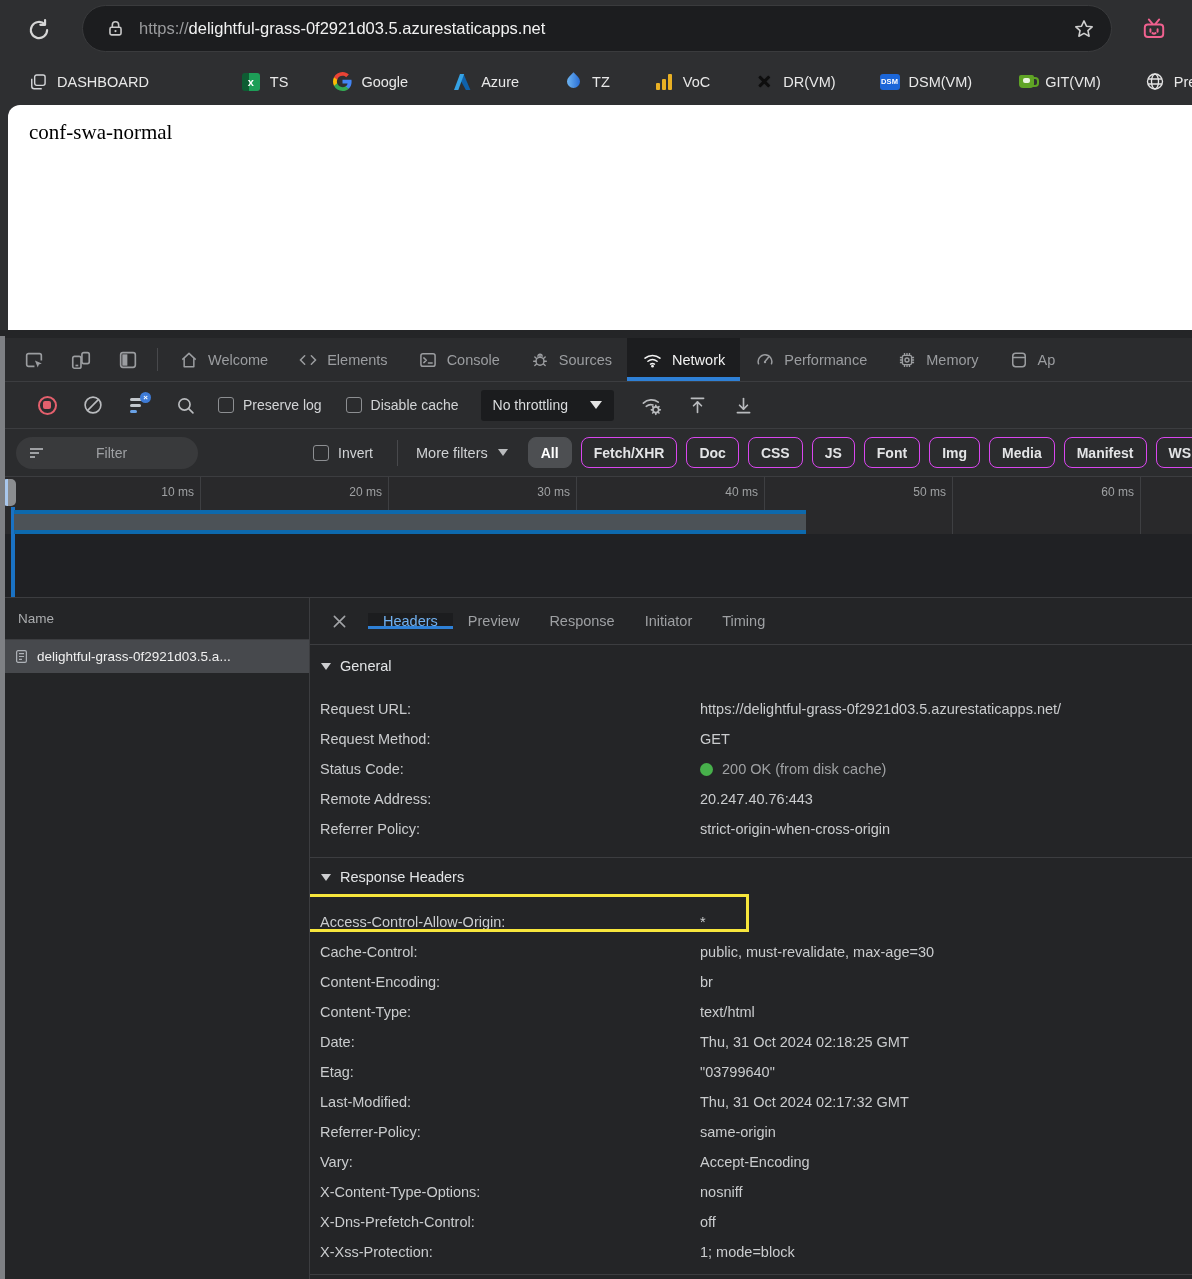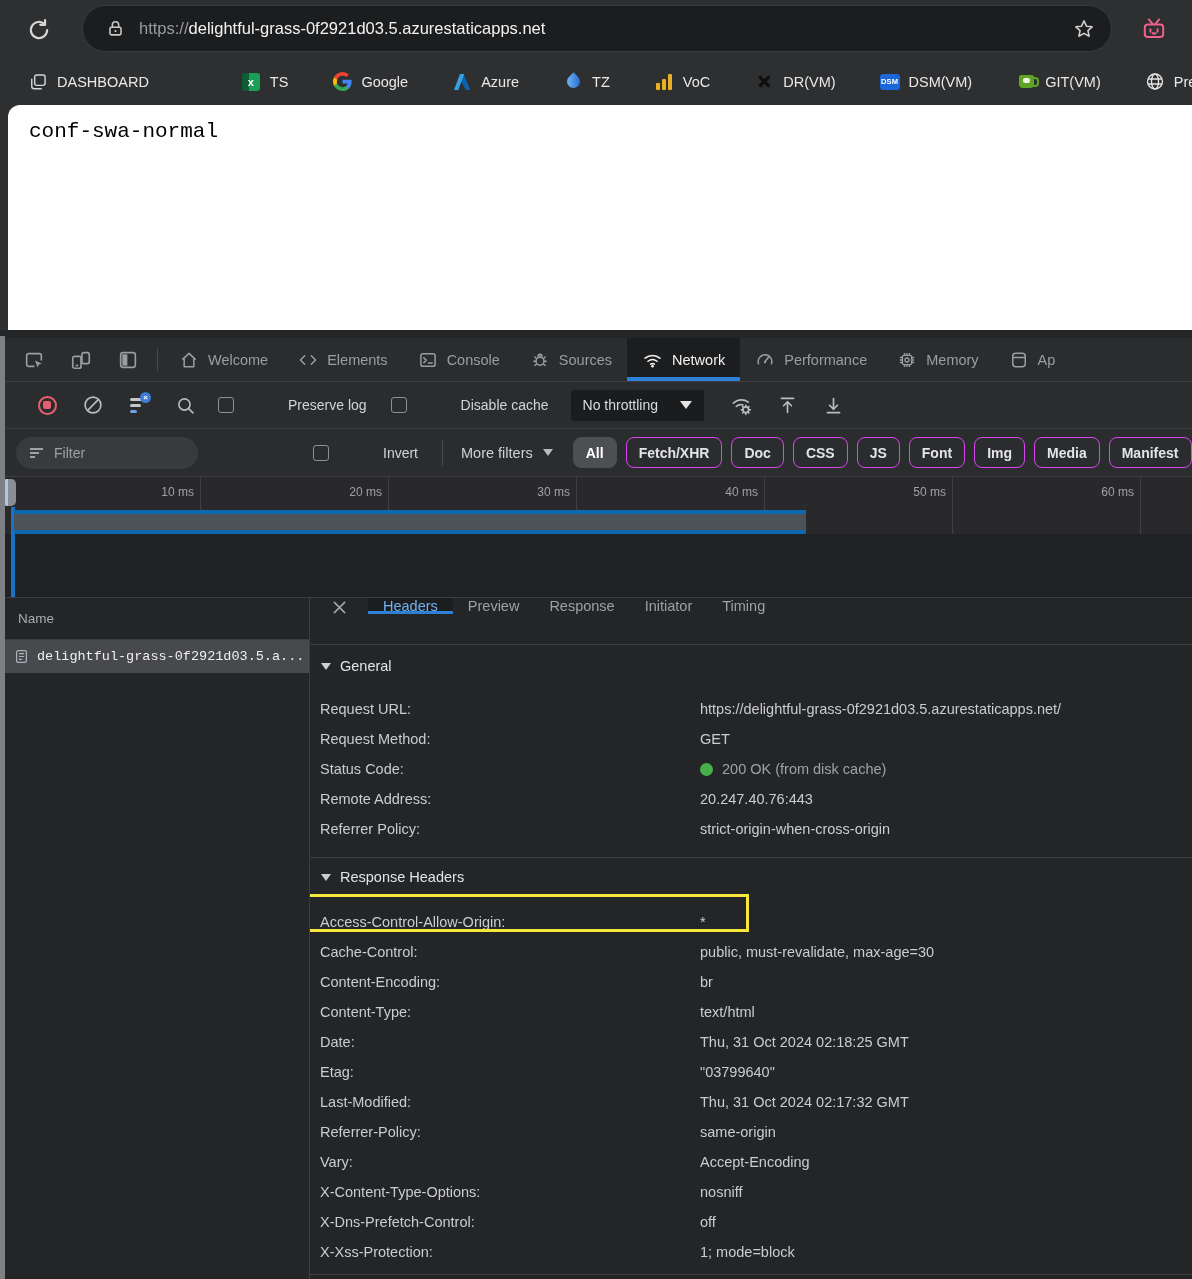--- a/index.html
+++ b/index.html
@@ -27,21 +27,21 @@
   .bars-ic i { display:block; width:4px; background:#e9b024; border-radius:1px; }
   .bars-ic i:nth-child(1){height:7px;} .bars-ic i:nth-child(2){height:11px;} .bars-ic i:nth-child(3){height:16px;}
   .xmark-ic { color:#0e0e0e; font-size:18px; font-weight:bold; line-height:1; text-shadow:0 0 1px #000; }
   .dsm-ic { width:22px; height:16px; background:#1b66d8; border-radius:3px; color:#fff; font-size:7.5px; font-weight:bold; display:flex; align-items:center; justify-content:center; letter-spacing:.2px; }
   .cup-ic { position:relative; width:15px; height:13px; background:#5fa425; border-radius:2px 2px 4px 4px; }
   .cup-ic:after { content:""; position:absolute; right:-5px; top:2px; width:5px; height:6px; border:2px solid #5fa425; border-left:none; border-radius:0 4px 4px 0; }
   .cup-ic:before { content:""; position:absolute; left:4px; top:3px; width:7px; height:5px; background:#eaf4df; border-radius:2px; }
 
   
   .page { position:absolute; top:105px; left:8px; right:0; height:225px; background:#ffffff; border-top-left-radius:12px; }
-  .page-text { padding:15px 0 0 21px; font-family:Liberation Mono, monospace; font-size:21px; color:#000; }
+  .page-text { padding:15px 0 0 21px; font-family:Liberation Serif, serif; font-size:21px; color:#000; }
 
   
   .devtools { position:absolute; top:330px; left:0; right:0; bottom:0; background:#242527; color:#d2d4d6; font-size:13px; }
   .edge-strip { position:absolute; left:0; top:6px; bottom:0; width:5px; background:#7e8084; z-index:30; }
 
   .dt-tabbar { position:absolute; top:8px; left:0; right:0; height:44px; background:#2b2c2e; display:flex; align-items:stretch; overflow:hidden; border-bottom:1px solid #3c3d40; }
   .dt-icbtn { width:47px; display:flex; align-items:center; justify-content:center; color:#9b9da0; cursor:pointer; flex:none; }
   .dt-icbtn:first-child { margin-left:10px; }
   .tab-sep { width:1px; background:#48494c; margin:10px 6px; flex:none; }
   .dt-tab { display:flex; align-items:center; gap:9px; padding:0 15px; color:#9b9da0; font-size:14.5px; cursor:pointer; white-space:nowrap; flex:none; }
@@ -53,31 +53,31 @@
   .rec-ring { width:19px; height:19px; border:2.5px solid #e4606d; border-radius:50%; display:flex; align-items:center; justify-content:center; }
   .rec-core { width:8px; height:8px; background:#e4606d; border-radius:2px; }
   .filt-lines { position:relative; width:18px; height:16px; }
   .filt-lines i { position:absolute; left:0; height:2.5px; background:#c3c8cd; border-radius:2px; display:block; }
   .filt-lines i:nth-child(1){top:1px; width:16px;}
   .filt-lines i:nth-child(2){top:7px; width:11px;}
   .filt-lines i:nth-child(3){top:13px; width:7px; background:#6aa3e8;}
   .filt-badge { position:absolute; right:-3px; top:-5px; width:11px; height:11px; background:#3e7bd6; border-radius:50%; color:#fff; font-size:8px; line-height:11px; text-align:center; font-weight:bold; }
   .chk-item { display:flex; align-items:center; gap:9px; margin:0 14px 0 10px; cursor:pointer; }
   .chk-box { width:16px; height:16px; border:1.6px solid #8d8f92; border-radius:3px; background:transparent; flex:none; }
-  .chk-label { font-size:14px; color:#d2d4d6; white-space:nowrap;margin-left:45px; }
+  .chk-label { font-size:14px; color:#d2d4d6; white-space:nowrap; }
   .throttle { margin-left:8px; height:31px; background:#1b1c1e; border-radius:3px; display:flex; align-items:center; gap:22px; padding:0 12px; cursor:pointer; }
   .throttle-label { font-size:14px; color:#dadcde; }
   .tri-down { width:0; height:0; border-left:6px solid transparent; border-right:6px solid transparent; border-top:8px solid #e4e4e4; }
 
   .dt-filterbar { position:absolute; top:99px; left:0; right:0; height:48px; background:#2b2c2e; border-bottom:1px solid #3c3d40; display:flex; align-items:center; padding-left:16px; }
   .filter-pillbox { width:182px; height:32px; background:#393a3c; border-radius:16px; display:flex; align-items:center; gap:10px; padding:0 14px; }
   .filter-glyph { position:relative; width:14px; height:12px; flex:none; }
   .filter-glyph i { position:absolute; left:0; height:2px; background:#9fa1a4; display:block; }
   .filter-glyph i:nth-child(1){top:1px;width:13px;} .filter-glyph i:nth-child(2){top:5px;width:9px;} .filter-glyph i:nth-child(3){top:9px;width:5px;}
-  .filter-input { background:transparent; border:none; outline:none; color:#22c55e; font-size:14px; width:120px; font-family:"Liberation Sans",sans-serif; }
+  .filter-input { background:transparent; border:none; outline:none; color:#22c55e; font-size:14px; width:120px; font-family:"Liberation Sans",sans-serif;margin-left:42px; }
   .filter-input::placeholder { color:#9fa1a4; }
   .invert-item { margin-left:115px; }
   .v-sep { width:1px; height:26px; background:#48494c; margin:0 10px; }
   .more-filters { display:flex; align-items:center; gap:10px; color:#cfd1d3; font-size:14.5px; margin:0 8px; cursor:pointer; }
   .more-filters .tri-down { border-top-color:#b9bbbd; border-left-width:5px; border-right-width:5px; border-top-width:7px; }
   .pills { display:flex; align-items:center; gap:9px; margin-left:12px; overflow:hidden; flex:1; }
   .pill { height:31px; display:flex; align-items:center; padding:0 12px; border:1px solid #d946ef; border-radius:8px; color:#e3e4e6; font-size:14px; font-weight:bold; white-space:nowrap; cursor:pointer; flex:none; }
   .pill.active { background:#4d4f52; border-color:#4d4f52; color:#ffffff; }
 
   .dt-ruler { position:absolute; top:147px; left:0; right:0; height:30px; background:#29292b; }
@@ -88,24 +88,24 @@
   .dt-overview { position:absolute; top:177px; left:0; right:0; height:91px; background:#29292b; border-bottom:1px solid #3c3d40; overflow:hidden; }
   .film { position:absolute; left:0; right:0; top:27px; bottom:0; background:#202124; }
   .ov-bar { position:absolute; left:14px; top:3px; width:792px; height:24px; background:#4c5257; border-top:4px solid #0d69ad; border-bottom:4px solid #0d69ad; z-index:4; }
   .ov-vline { position:absolute; left:11px; top:0; bottom:0; width:4px; background:#1a72c4; z-index:4; }
 
   .dt-main { position:absolute; top:268px; left:0; right:0; bottom:0; display:flex; }
   .req-panel { width:310px; flex:none; border-right:1px solid #3c3d40; display:flex; flex-direction:column; }
   .req-header { height:42px; border-bottom:1px solid #3c3d40; display:flex; align-items:center; padding-left:18px; color:#aaacae; font-size:13.5px; }
   .req-row { height:33px; background:#47494d; display:flex; align-items:center; gap:8px; padding-left:14px; color:#f0f0f0; font-size:13.5px; cursor:pointer; }
   .req-row .doc { flex:none; display:flex; }
-  .req-name { white-space:nowrap; overflow:hidden;font-family:Liberation Mono, monospace; }
+  .req-name { white-space:nowrap; overflow:hidden; }
 
   .detail-panel { flex:1; display:flex; flex-direction:column; overflow:hidden; }
-  .detail-tabs { height:47px; border-bottom:1px solid #3c3d40; display:flex; align-items:flex-start; flex:none; }
+  .detail-tabs { height:47px; border-bottom:1px solid #3c3d40; display:flex; align-items:center; flex:none; }
   .close-btn { width:58px; display:flex; align-items:center; justify-content:center; color:#a2a4a7; cursor:pointer; flex:none; }
   .d-tab { display:flex; align-items:center; padding:0 15px; color:#9ea0a3; font-size:14.5px; cursor:pointer; white-space:nowrap; }
   .d-tab.active { background:#1c1d1f; color:#71b1f1; box-shadow:inset 0 -3px 0 #2e80d6; }
 
   .sec-title { height:42px; display:flex; align-items:center; gap:9px; padding-left:11px; color:#e2e4e6; font-size:14.5px; flex:none; }
   .sec-title.rh { height:38px; }
   .sec-tri { width:0; height:0; border-left:5px solid transparent; border-right:5px solid transparent; border-top:7px solid #cdced0; }
   .kv-row { height:30px; display:flex; align-items:flex-end; padding-left:10px; flex:none; }
   .kv-label { width:380px; flex:none; color:#caccce; font-size:14.5px; }
   .kv-value { color:#caccce; font-size:14.5px; display:flex; align-items:center; gap:9px; white-space:nowrap; }

